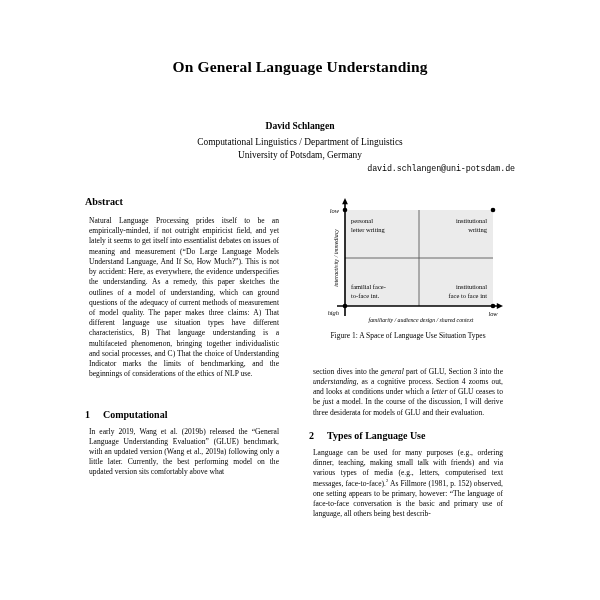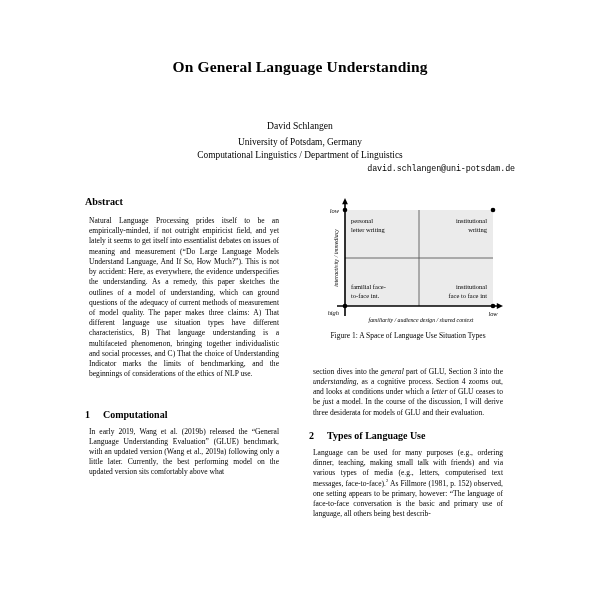--- a/index.html
+++ b/index.html
@@ -28,21 +28,21 @@
   .title-block { padding-top: 58px; text-align: center; }
   .paper-title {
     font-size: 15.5px;
     font-weight: bold;
     letter-spacing: 0.15px;
     margin: 0;
   }
   .author-block { text-align: center; margin-top: 26px; }
   .author-name {
     font-size: 9.6px;
-    font-weight: normal;
+    font-weight: bold;
     margin-bottom: 4.5px;
     margin-top: 44px;
   }
   .affil-line {
     font-size: 9.4px;
     line-height: 1.42;
   }
   .email-line {
     font-family: "Liberation Mono", monospace;
     font-size: 8.4px;
@@ -121,22 +121,22 @@
 </style>
 </head>
 <body>
 
 <div class="page">
 
   <div class="title-block">
     <h1 class="paper-title">On General Language Understanding</h1>
     <div class="author-block">
       <div class="author-name">David Schlangen</div>
+      <div class="affil-line">Computational Linguistics / Department of Linguistics</div>
       <div class="affil-line">University of Potsdam, Germany</div>
-      <div class="affil-line">Computational Linguistics / Department of Linguistics</div>
       <div class="email-line">david.schlangen@uni-potsdam.de</div>
     </div>
   </div>
 
   <div class="columns">
 
     <div class="col">
       <div class="abstract-head">Abstract</div>
       <p class="body-text">Natural Language Processing prides itself to be an empirically-minded, if not outright empiricist field, and yet lately it seems to get itself into essentialist debates on issues of meaning and measurement (“Do Large Language Models Understand Language, And If So, How Much?”). This is not by accident: Here, as everywhere, the evidence underspecifies the understanding. As a remedy, this paper sketches the outlines of a model of understanding, which can ground questions of the adequacy of current methods of measurement of model quality. The paper makes three claims: A) That different language use situation types have different characteristics, B) That language understanding is a multifaceted phenomenon, bringing together individualistic and social processes, and C) That the choice of Understanding Indicator marks the limits of benchmarking, and the beginnings of considerations of the ethics of NLP use.</p>
 

